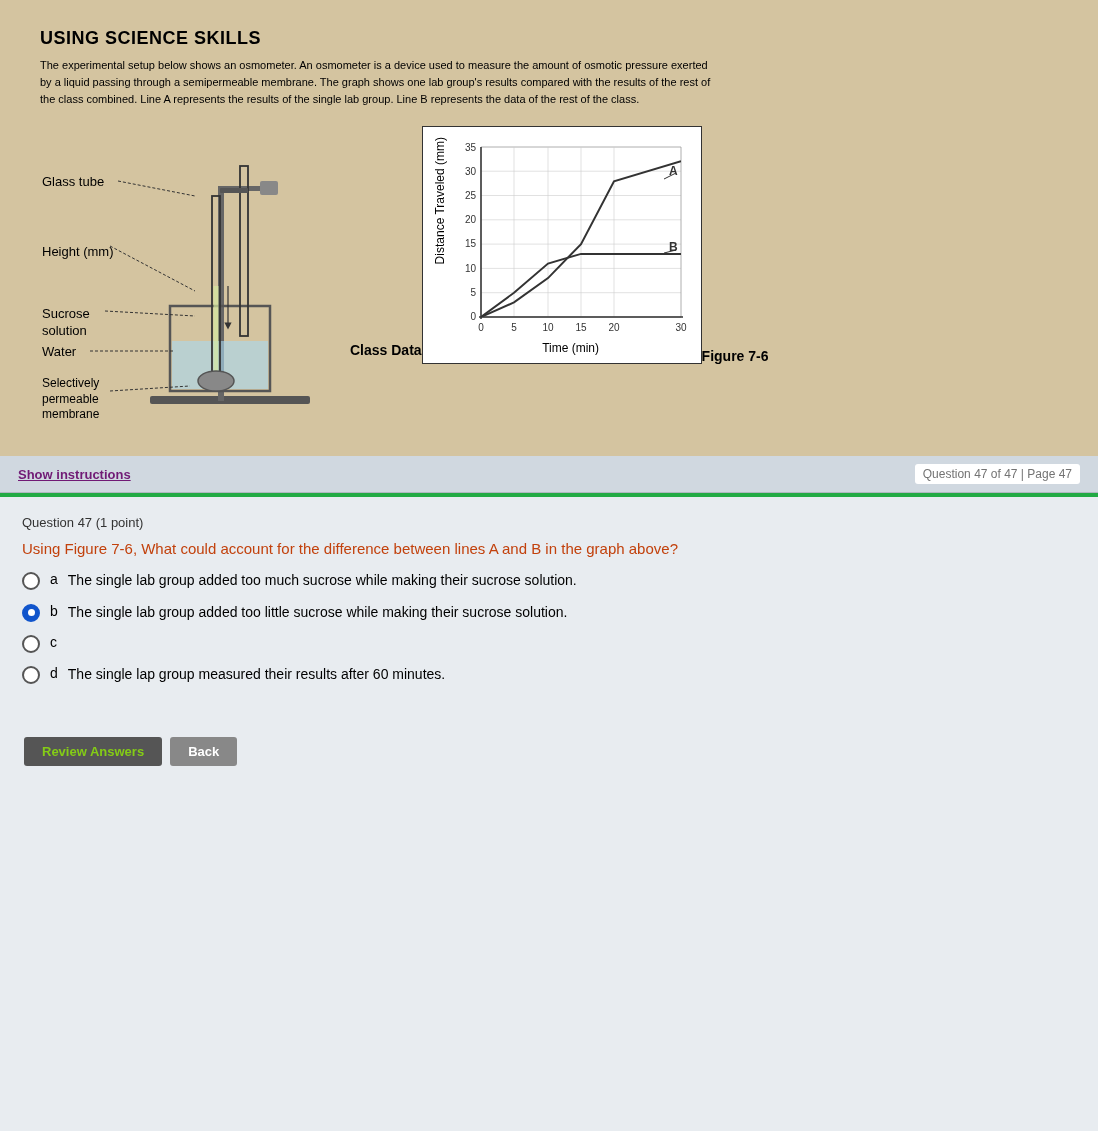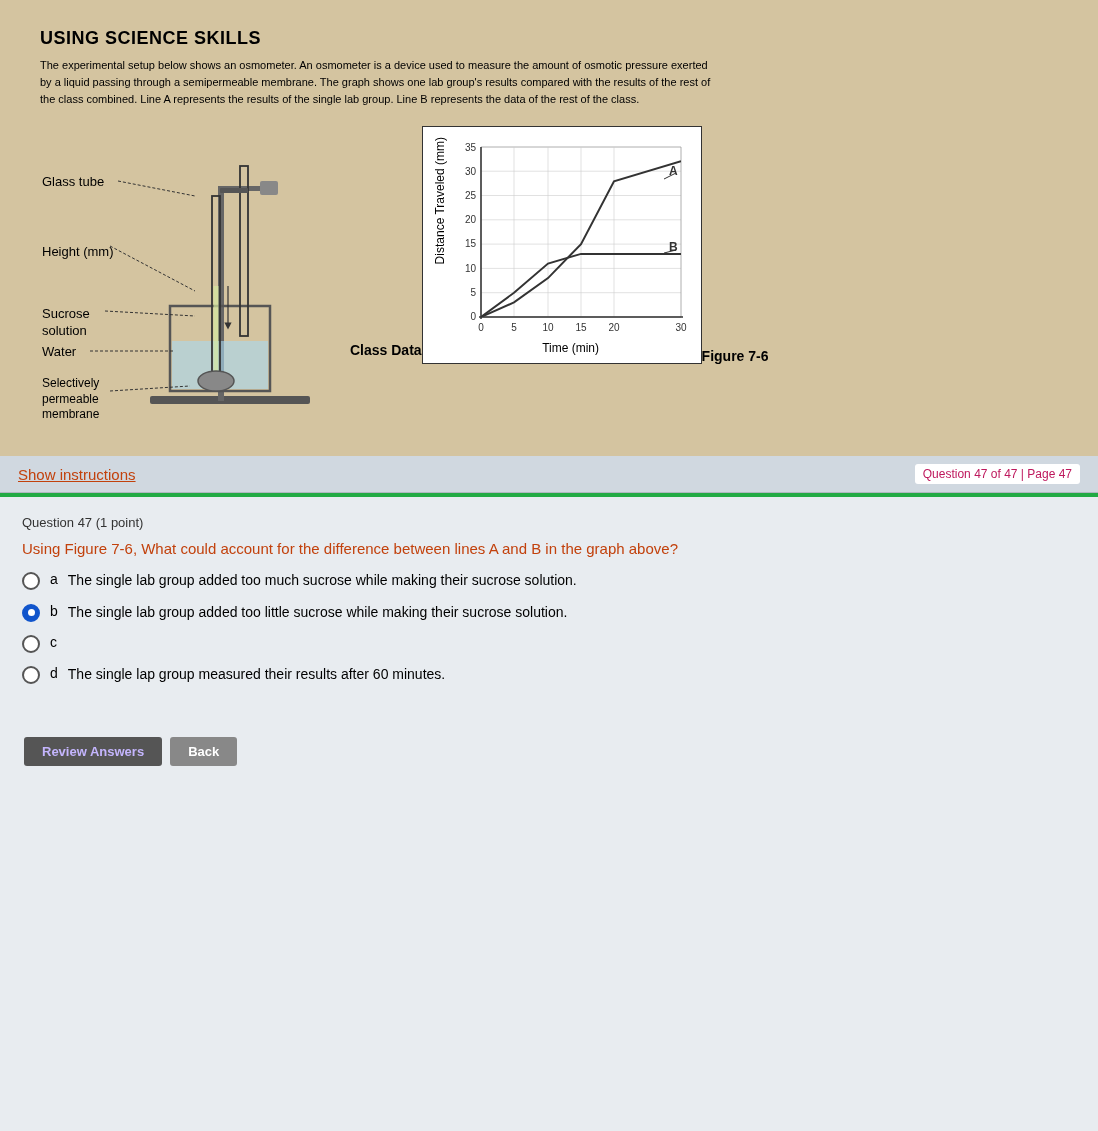--- a/index.html
+++ b/index.html
@@ -119,29 +119,30 @@
     .quiz-header {
       background: #d0d8e0;
       padding: 8px 18px;
       display: flex;
       justify-content: space-between;
       align-items: center;
       border-bottom: 1px solid #b0b8c0;
     }
 
     .show-instructions {
-      color: #c2410c;
-      font-size: 15px;
+      color: #701a75;
+      font-size: 13px;
       cursor: pointer;
       text-decoration: underline;
+      font-weight: bold;
     }
 
     .question-counter {
       font-size: 12px;
-      color: #be185d;
+      color: #737373;
       background: #fff;
       padding: 3px 8px;
       border-radius: 3px;
     }
 
     .quiz-body {
       padding: 18px 22px;
     }
 
     .question-label {
@@ -217,21 +218,21 @@
       padding: 7px 18px;
       font-size: 13px;
       border: none;
       border-radius: 3px;
       cursor: pointer;
       font-weight: bold;
     }
 
     .btn-review {
       background: #555;
-      color: #c4b5fd;
+      color: #84cc16;
     }
 
     .btn-back {
       background: #888;
       color: #fff;
     }
 
     .progress-bar-container {
       height: 4px;
       background: #b0b8c0;

